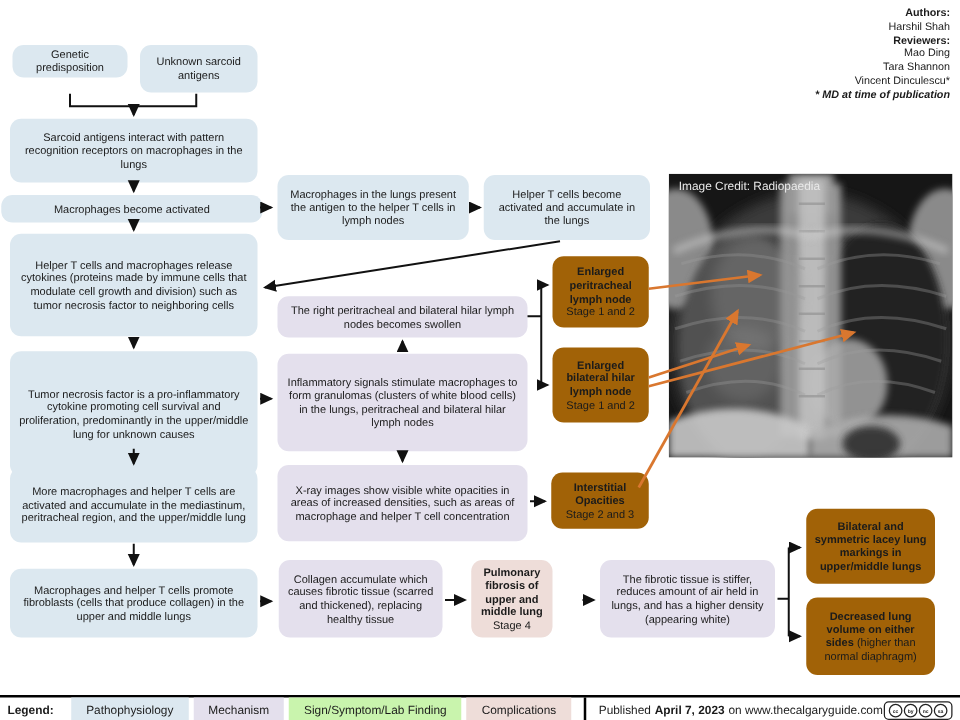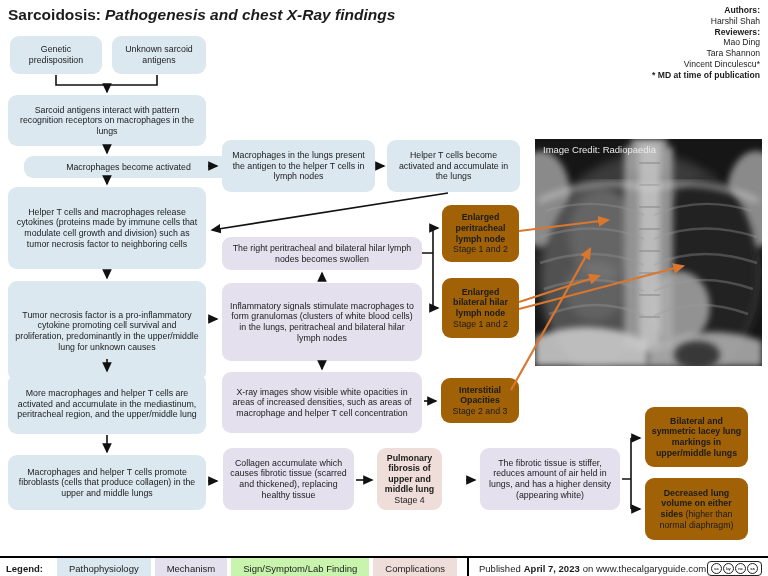--- a/index.html
+++ b/index.html
@@ -2,21 +2,21 @@
 <html><head>
 <meta charset="utf-8">
 <style>
   html,body{margin:0;padding:0;background:#fff;}
   .stage{position:relative;width:768px;height:576px;background:#fff;overflow:hidden;
          font-family:"Liberation Sans",sans-serif;color:#1b1b1b;}
   .title{position:absolute;left:8px;top:6px;font-size:15.5px;font-weight:bold;white-space:nowrap;}
   .title .it{font-style:italic;margin-left:4px;}
   .credits{position:absolute;right:8px;top:5px;text-align:right;font-size:8.6px;line-height:1.26;}
   .credits .bold{font-weight:bold;}
-  .credits .foot{font-weight:bold;}
+  .credits .foot{font-style:italic;font-weight:bold;}
   .box{position:absolute;border-radius:9px;display:flex;flex-direction:column;align-items:center;
        justify-content:center;text-align:center;font-size:8.8px;line-height:1.2;
        padding:2px 5px;box-sizing:border-box;}
   .blue{background:#dce8f0;}
   .purple{background:#e4e0ed;}
   .green{background:#a16207;}
   .pink{background:#eeddd9;}
   .bt{font-weight:bold;}
   .arrows{position:absolute;left:0;top:0;pointer-events:none;}
   .xray{position:absolute;left:535px;top:139px;width:227px;height:227px;}
@@ -30,21 +30,20 @@
   .cc{margin-left:auto;margin-right:6px;display:flex;align-items:center;gap:1px;border:1.5px solid #222;
       border-radius:4px;padding:1px 3px;background:#fff;align-self:center;}
   .cc i{width:9px;height:9px;border:1.2px solid #222;border-radius:50%;display:flex;align-items:center;
         justify-content:center;font-style:normal;font-size:4px;font-weight:bold;color:#222;}
 </style>
 </head>
 <body>
 
 <div class="stage">
 
-  <div class="title"><span>Sarcoidosis:</span><span class="it">Pathogenesis and chest X-Ray findings</span></div>
 
   <div class="credits">
     <div class="bold">Authors:</div>
     <div>Harshil Shah</div>
     <div class="bold">Reviewers:</div>
     <div>Mao Ding</div>
     <div>Tara Shannon</div>
     <div>Vincent Dinculescu*</div>
     <div class="foot">* MD at time of publication</div>
   </div>
@@ -95,30 +94,30 @@
       </g>
       <ellipse cx="70" cy="96" rx="36" ry="46" fill="#909090" opacity="0.32" filter="url(#soft2)"></ellipse>
       <ellipse cx="60" cy="152" rx="30" ry="30" fill="#a0a0a0" opacity="0.22" filter="url(#soft2)"></ellipse>
       <path d="M0,227 L0,198 Q56,176 113,202 L113,227 Z" fill="#c9c9c9" opacity="0.9" filter="url(#soft)"></path>
       <path d="M113,227 L113,207 Q172,182 227,202 L227,227 Z" fill="#b4b4b4" opacity="0.85" filter="url(#soft)"></path>
       <ellipse cx="162" cy="216" rx="23" ry="14" fill="#2e2e2e" opacity="0.9" filter="url(#soft)"></ellipse>
     </svg>
     <div class="xray-credit">Image Credit: Radiopaedia</div>
   </div>
 
-  <div class="box blue" style="left:10px;top:36px;width:92px;height:38px;">
+  <div class="box blue" style="left:10px;top:36px;width:92px;height:26px;">
       <span>Genetic predisposition</span>
     </div>
   <div class="box blue" style="left:112px;top:36px;width:94px;height:38px;">
       <span>Unknown sarcoid antigens</span>
     </div>
   <div class="box blue" style="left:8px;top:95px;width:198px;height:51px;">
       <span>Sarcoid antigens interact with pattern recognition receptors on macrophages in the lungs</span>
     </div>
-  <div class="box blue" style="left:24px;top:156px;width:209px;height:22px;">
+  <div class="box blue" style="left:1px;top:156px;width:209px;height:22px;">
       <span>Macrophages become activated</span>
     </div>
   <div class="box blue" style="left:8px;top:187px;width:198px;height:82px;">
       <span>Helper T cells and macrophages release cytokines (proteins made by immune cells that modulate cell growth and division) such as tumor necrosis factor to neighboring cells</span>
     </div>
   <div class="box blue" style="left:8px;top:281px;width:198px;height:100px;">
       <span>Tumor necrosis factor is a pro-inflammatory cytokine promoting cell survival and proliferation, predominantly in the upper/middle lung for unknown causes</span>
     </div>
   <div class="box blue" style="left:8px;top:374px;width:198px;height:60px;">
       <span>More macrophages and helper T cells are activated and accumulate in the mediastinum, peritracheal region, and the upper/middle lung</span>

